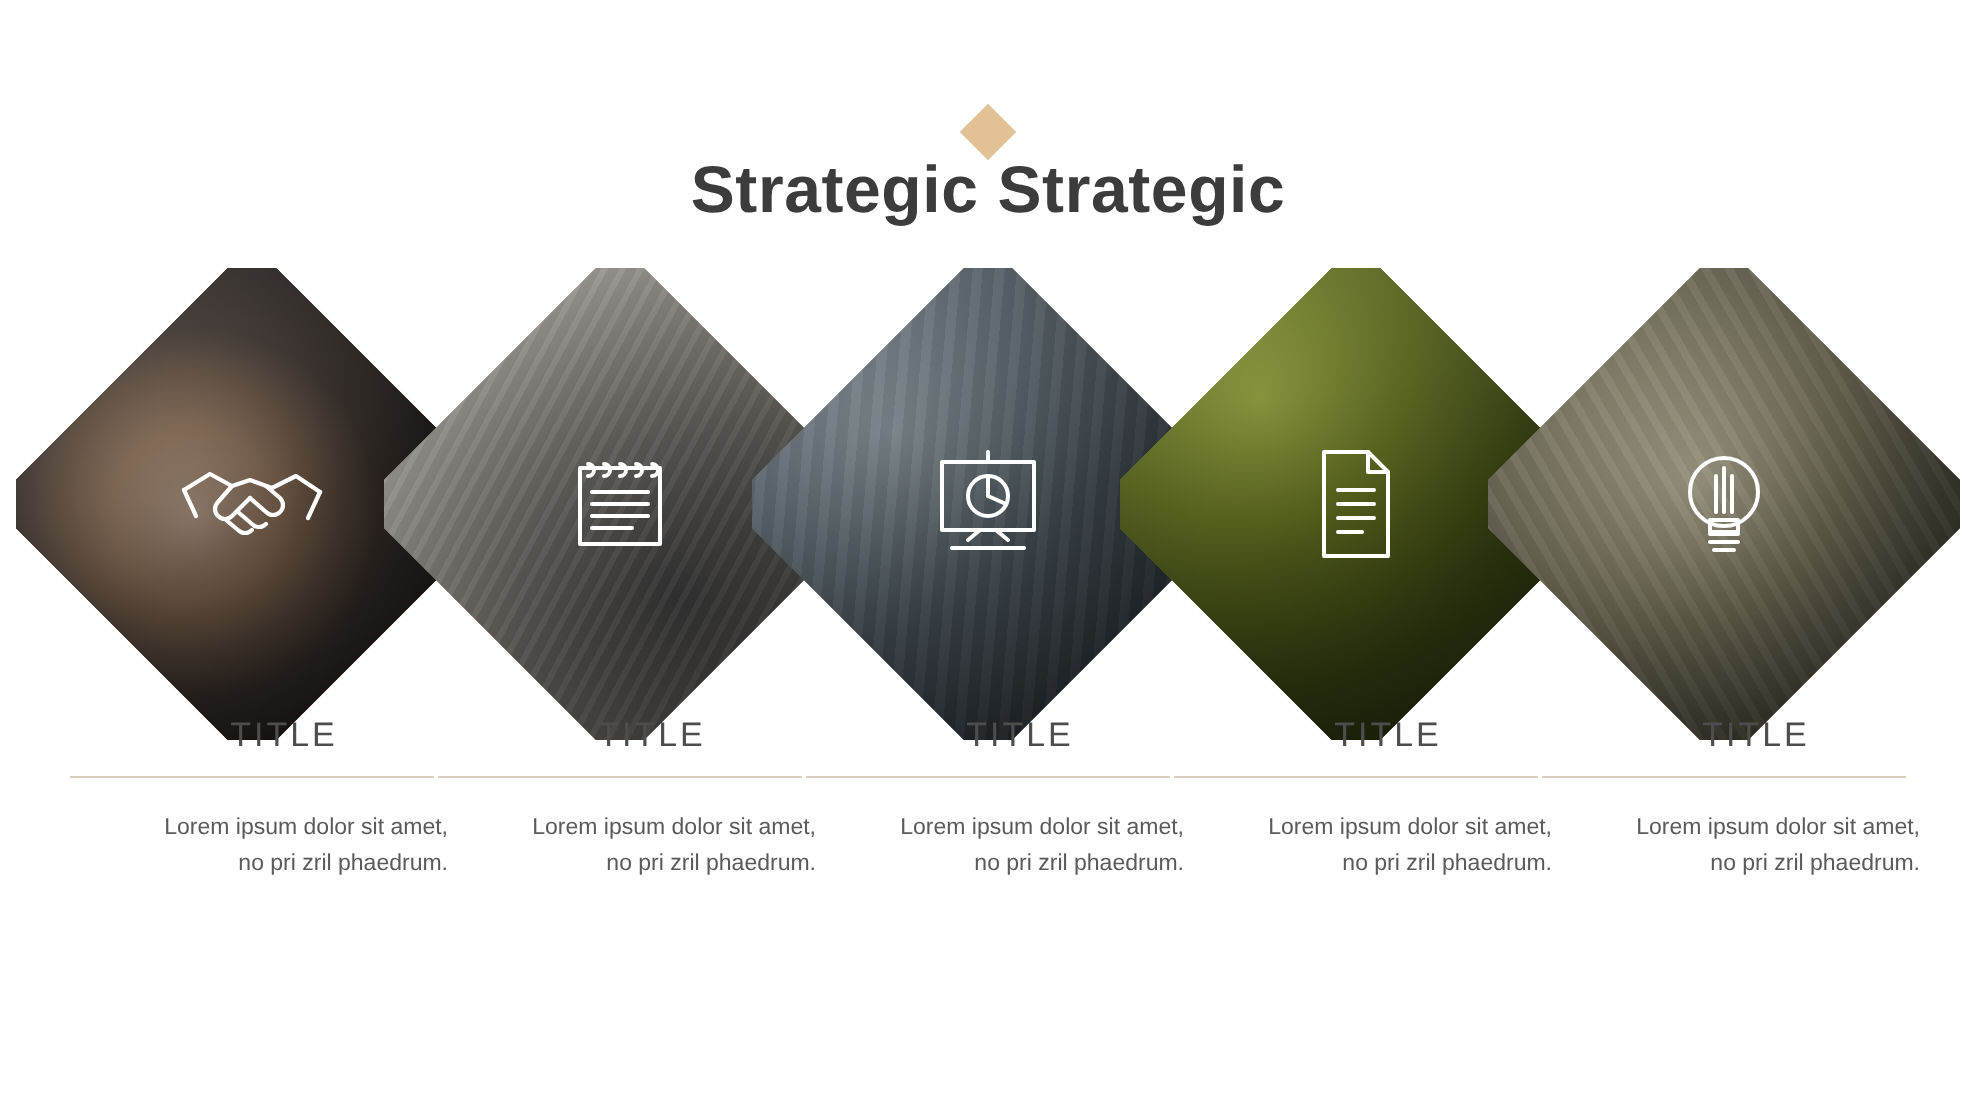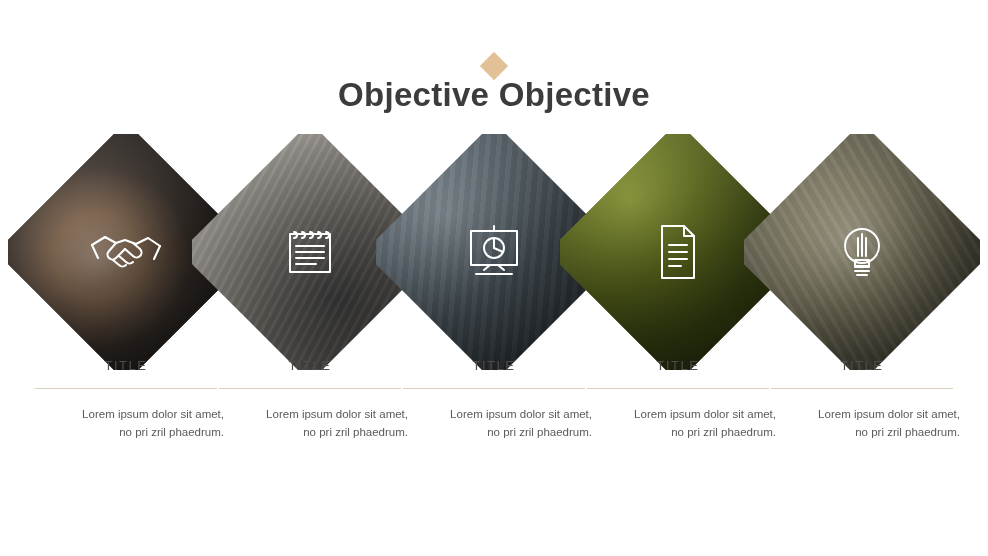--- a/index.html
+++ b/index.html
@@ -66,24 +66,24 @@
     left:0;top:0;
     width:184px;height:184px;
     display:flex;align-items:center;justify-content:center;
     pointer-events:none;
   }
   .ico svg{display:block;}
 
   .cap{
     position:absolute;
     top:198px;
-    left:0;
+    left:16px;
     width:184px;
     text-align:center;
-    font-size:13px;
+    font-size:17px;
     letter-spacing:1.5px;
     color:#4d4d4d;
   }
   .rule{
     position:absolute;
     top:228px;
     left:1px;
     width:182px;
     height:1px;
     background:#d9cdbb;
@@ -130,21 +130,21 @@
       repeating-linear-gradient(60deg, rgba(255,255,255,.06) 0 4px, rgba(0,0,0,.05) 4px 10px),
       radial-gradient(circle at 45% 45%, #c8c2a6 0%, #9a9478 30%, #5f5c49 65%, #343327 100%);
   }
 </style>
 </head>
 <body>
 
 <div id="slide">
 
   <div class="title-diamond"></div>
-  <div class="slide-title">Objective Objective</div>
+  <div class="slide-title">Strategic Strategic</div>
 
   <div class="row">
 
     <div class="item" style="left:34px;">
       <div class="dia-wrap">
         <div class="dia">
             <div class="dia-inner ph1"></div>
           </div>
         <div class="ico">
           <svg width="74" height="50" viewBox="0 0 74 50" fill="none" stroke="#ffffff" stroke-width="2.1" stroke-linecap="round" stroke-linejoin="round">

